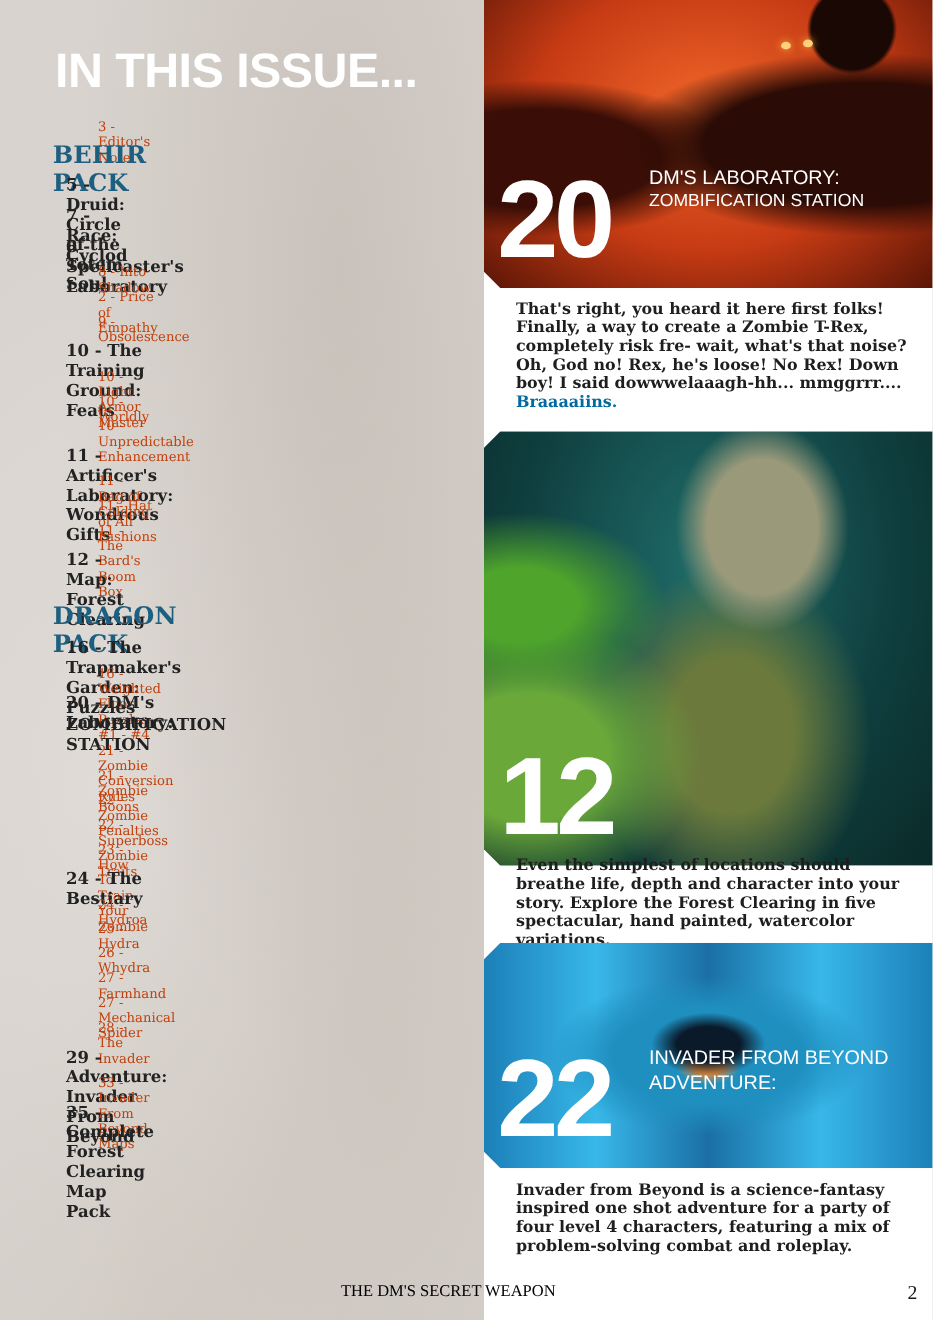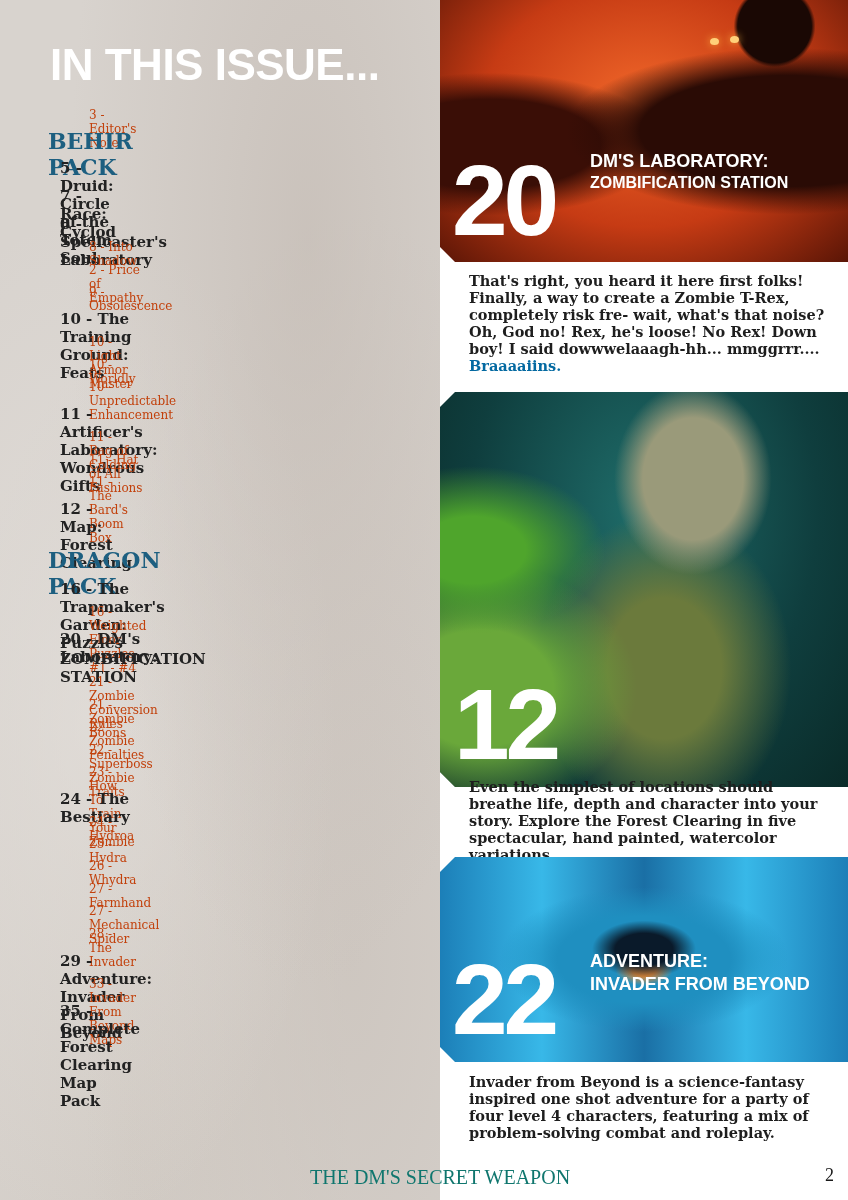--- a/index.html
+++ b/index.html
@@ -43,21 +43,21 @@
   .panel {
     position: absolute; left: 440px; width: 408px; overflow: hidden;
   }
   .panel .bignum {
     position: absolute;
     font-family: "Liberation Sans", sans-serif; font-weight: bold;
     color: #ffffff; font-size: 100px; line-height: 1; letter-spacing: -4px;
   }
   .panel .ptitle {
     position: absolute;
-    font-family: "Liberation Sans", sans-serif; font-weight: bold;
+    font-family: "Liberation Sans", sans-serif; font-weight: normal;
     color: #ffffff; font-size: 18px; line-height: 1.3;
   }
   .img1 {
     top: 0; height: 262px;
     clip-path: polygon(0 0, 100% 0, 100% 100%, 15px 100%, 0 calc(100% - 15px));
     background:
       radial-gradient(circle at 82% 10%, #1a0804 0 9%, transparent 10%),
       radial-gradient(ellipse at 85% 50%, #2a0b05 0 30%, transparent 45%),
       radial-gradient(ellipse at 12% 55%, #3a0e06 0 22%, transparent 35%),
       radial-gradient(ellipse at 50% 40%, #f2682a, #c63b14 55%, #5a1506 100%);
@@ -82,21 +82,21 @@
       radial-gradient(ellipse at 50% 50%, #1f8fc0 0 30%, transparent 50%),
       linear-gradient(90deg, #1c7fb8, #38b8e8 25%, #1a6fa5 50%, #38b8e8 75%, #1c7fb8);
   }
   .blurb {
     position: absolute; left: 469px; width: 370px;
     font-size: 14.5px; font-weight: bold; line-height: 17px; color: #1e1e1e;
   }
   .green { color: #0369a1; }
   .footer {
     position: absolute; top: 1166px; left: 310px;
-    font-family: "Liberation Serif", serif; font-size: 20px; color: #0f766e;
+    font-family: "Liberation Serif", serif; font-size: 15px; color: #000000;
   }
   .pageno {
     position: absolute; top: 1165px; left: 825px;
     font-family: "Liberation Serif", serif; font-size: 18px; color: #1a1a1a;
   }
 </style>
 </head>
 <body>
 
 <div class="left"></div>
@@ -158,20 +158,20 @@
 <p class="blurb" style="top:272px"><span>That's right, you heard it here first folks! Finally, a way to create a Zombie T-Rex, completely risk fre- wait, what's that noise? Oh, God no! Rex, he's loose! No Rex! Down boy! I said dowwwelaaagh-hh... mmggrrr.... </span><span class="green">Braaaaiins.</span></p>
 
 <div class="panel img2">
   <div class="bignum" style="left:14px;top:282px">12</div>
 </div>
 <p class="blurb" style="top:778px">Even the simplest of locations should breathe life, depth and character into your story. Explore the Forest Clearing in five spectacular, hand painted, watercolor variations.</p>
 
 <div class="panel img3">
   <div class="bignum" style="left:12px;top:92px">22</div>
   <div class="ptitle" style="left:150px;top:93px">
+    <div>INVADER FROM BEYOND</div>
     <div>ADVENTURE:</div>
-    <div>INVADER FROM BEYOND</div>
   </div>
 </div>
 <p class="blurb" style="top:1073px">Invader from Beyond is a science-fantasy inspired one shot adventure for a party of four level 4 characters, featuring a mix of problem-solving combat and roleplay.</p>
 
 <div class="footer">THE DM'S SECRET WEAPON</div>
 <div class="pageno">2</div>
 
 </body></html>

